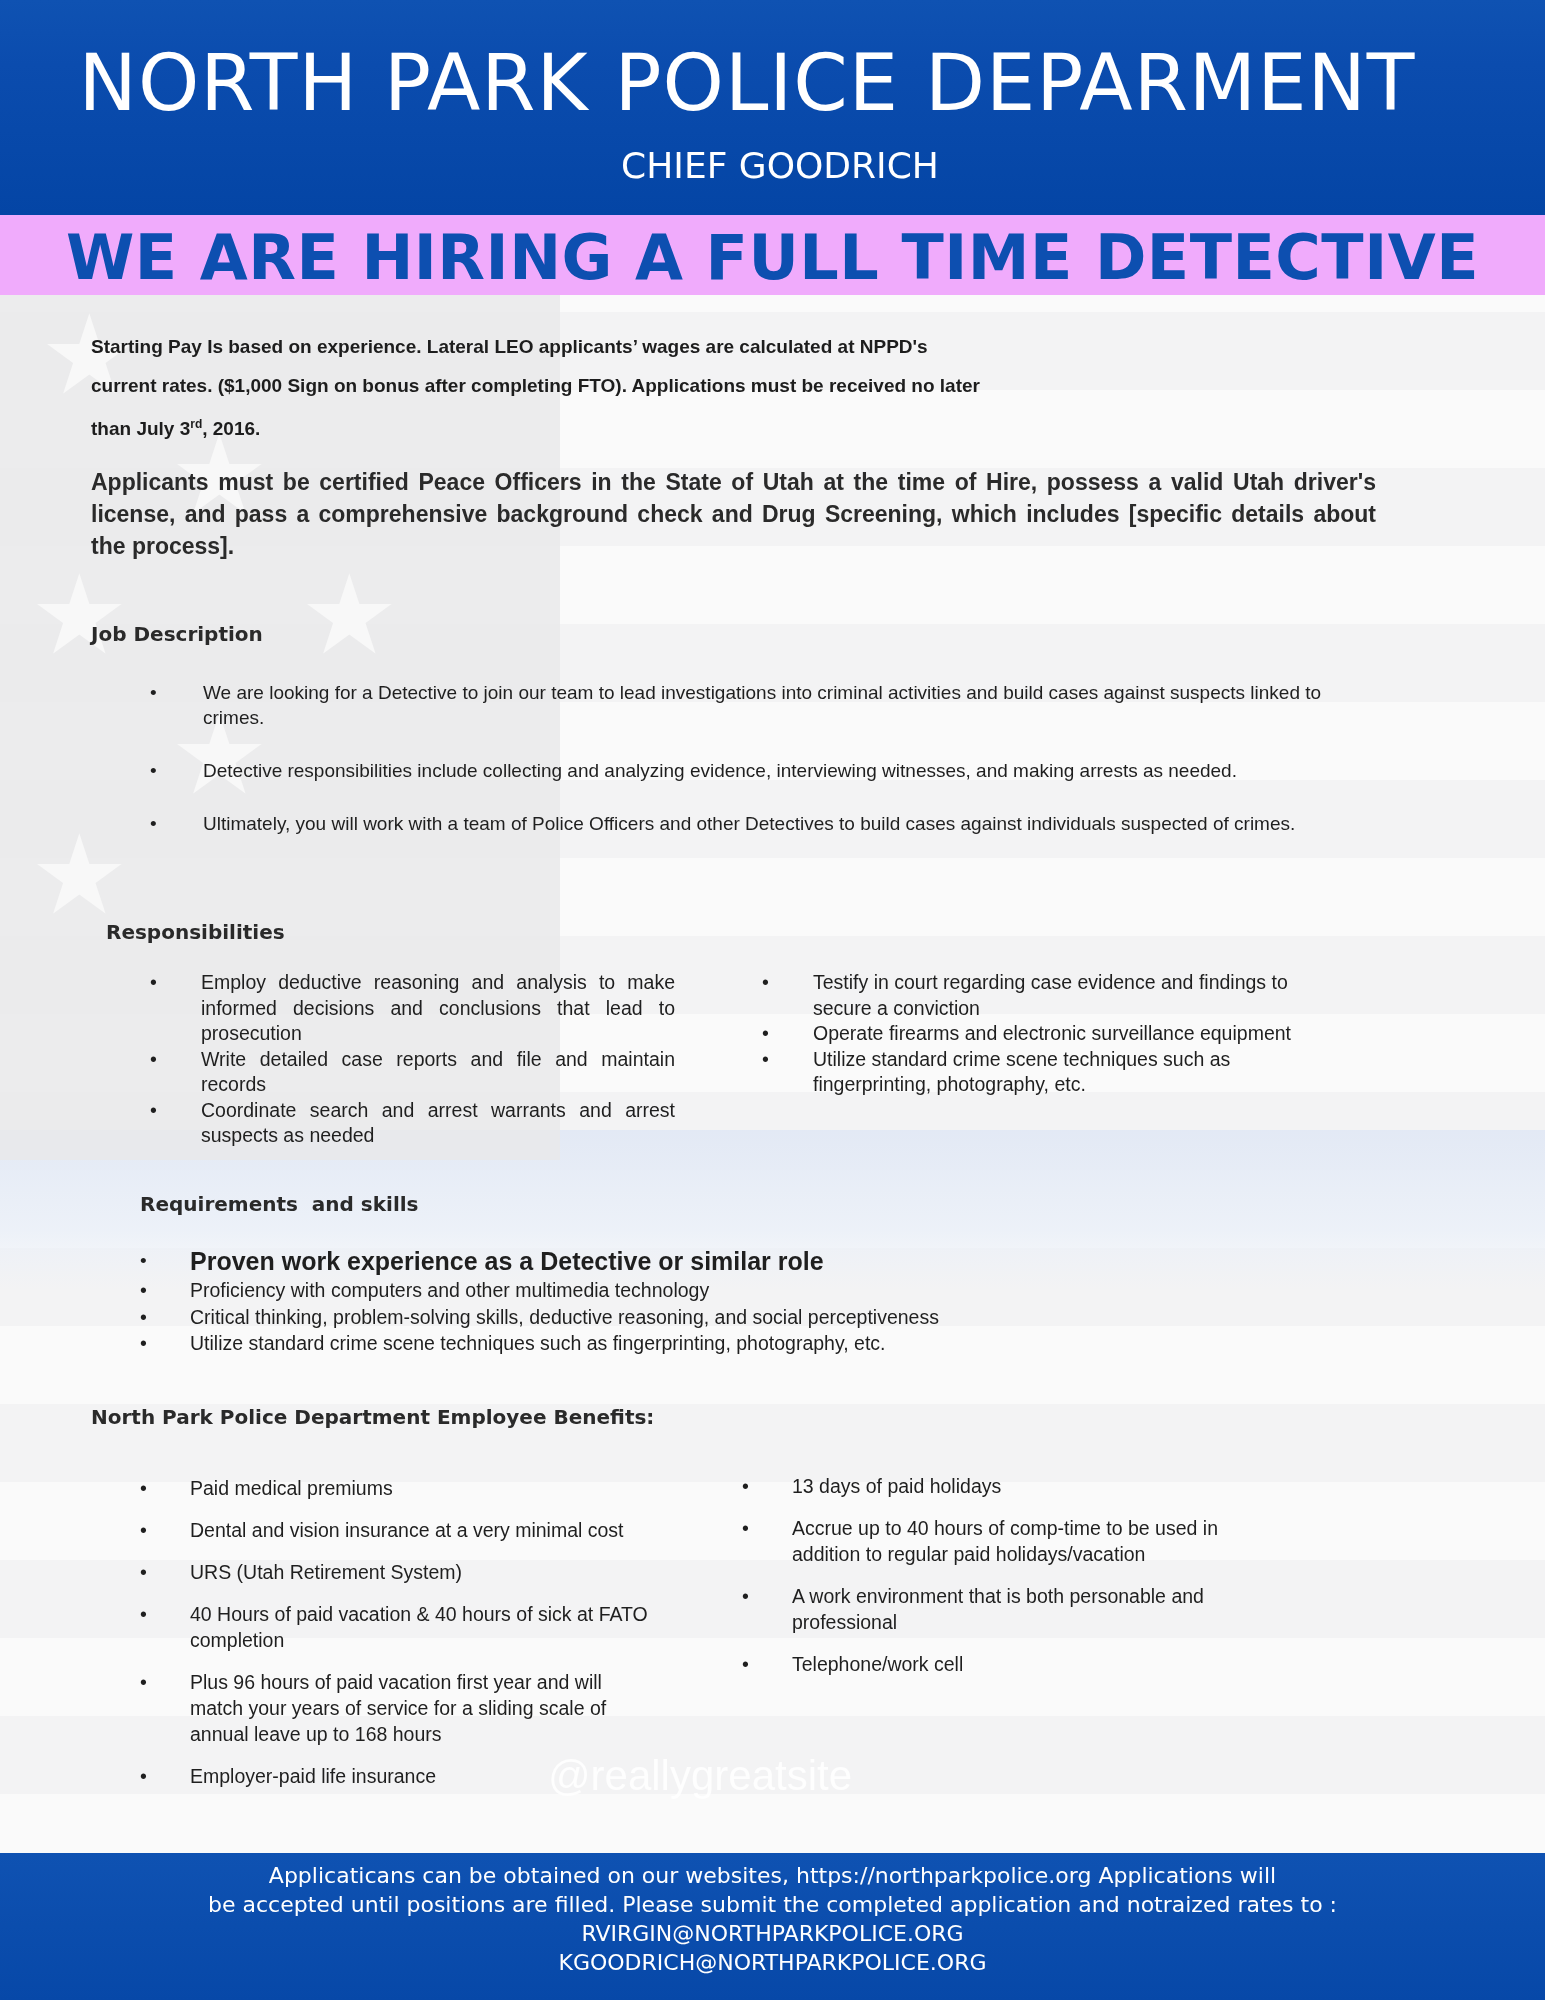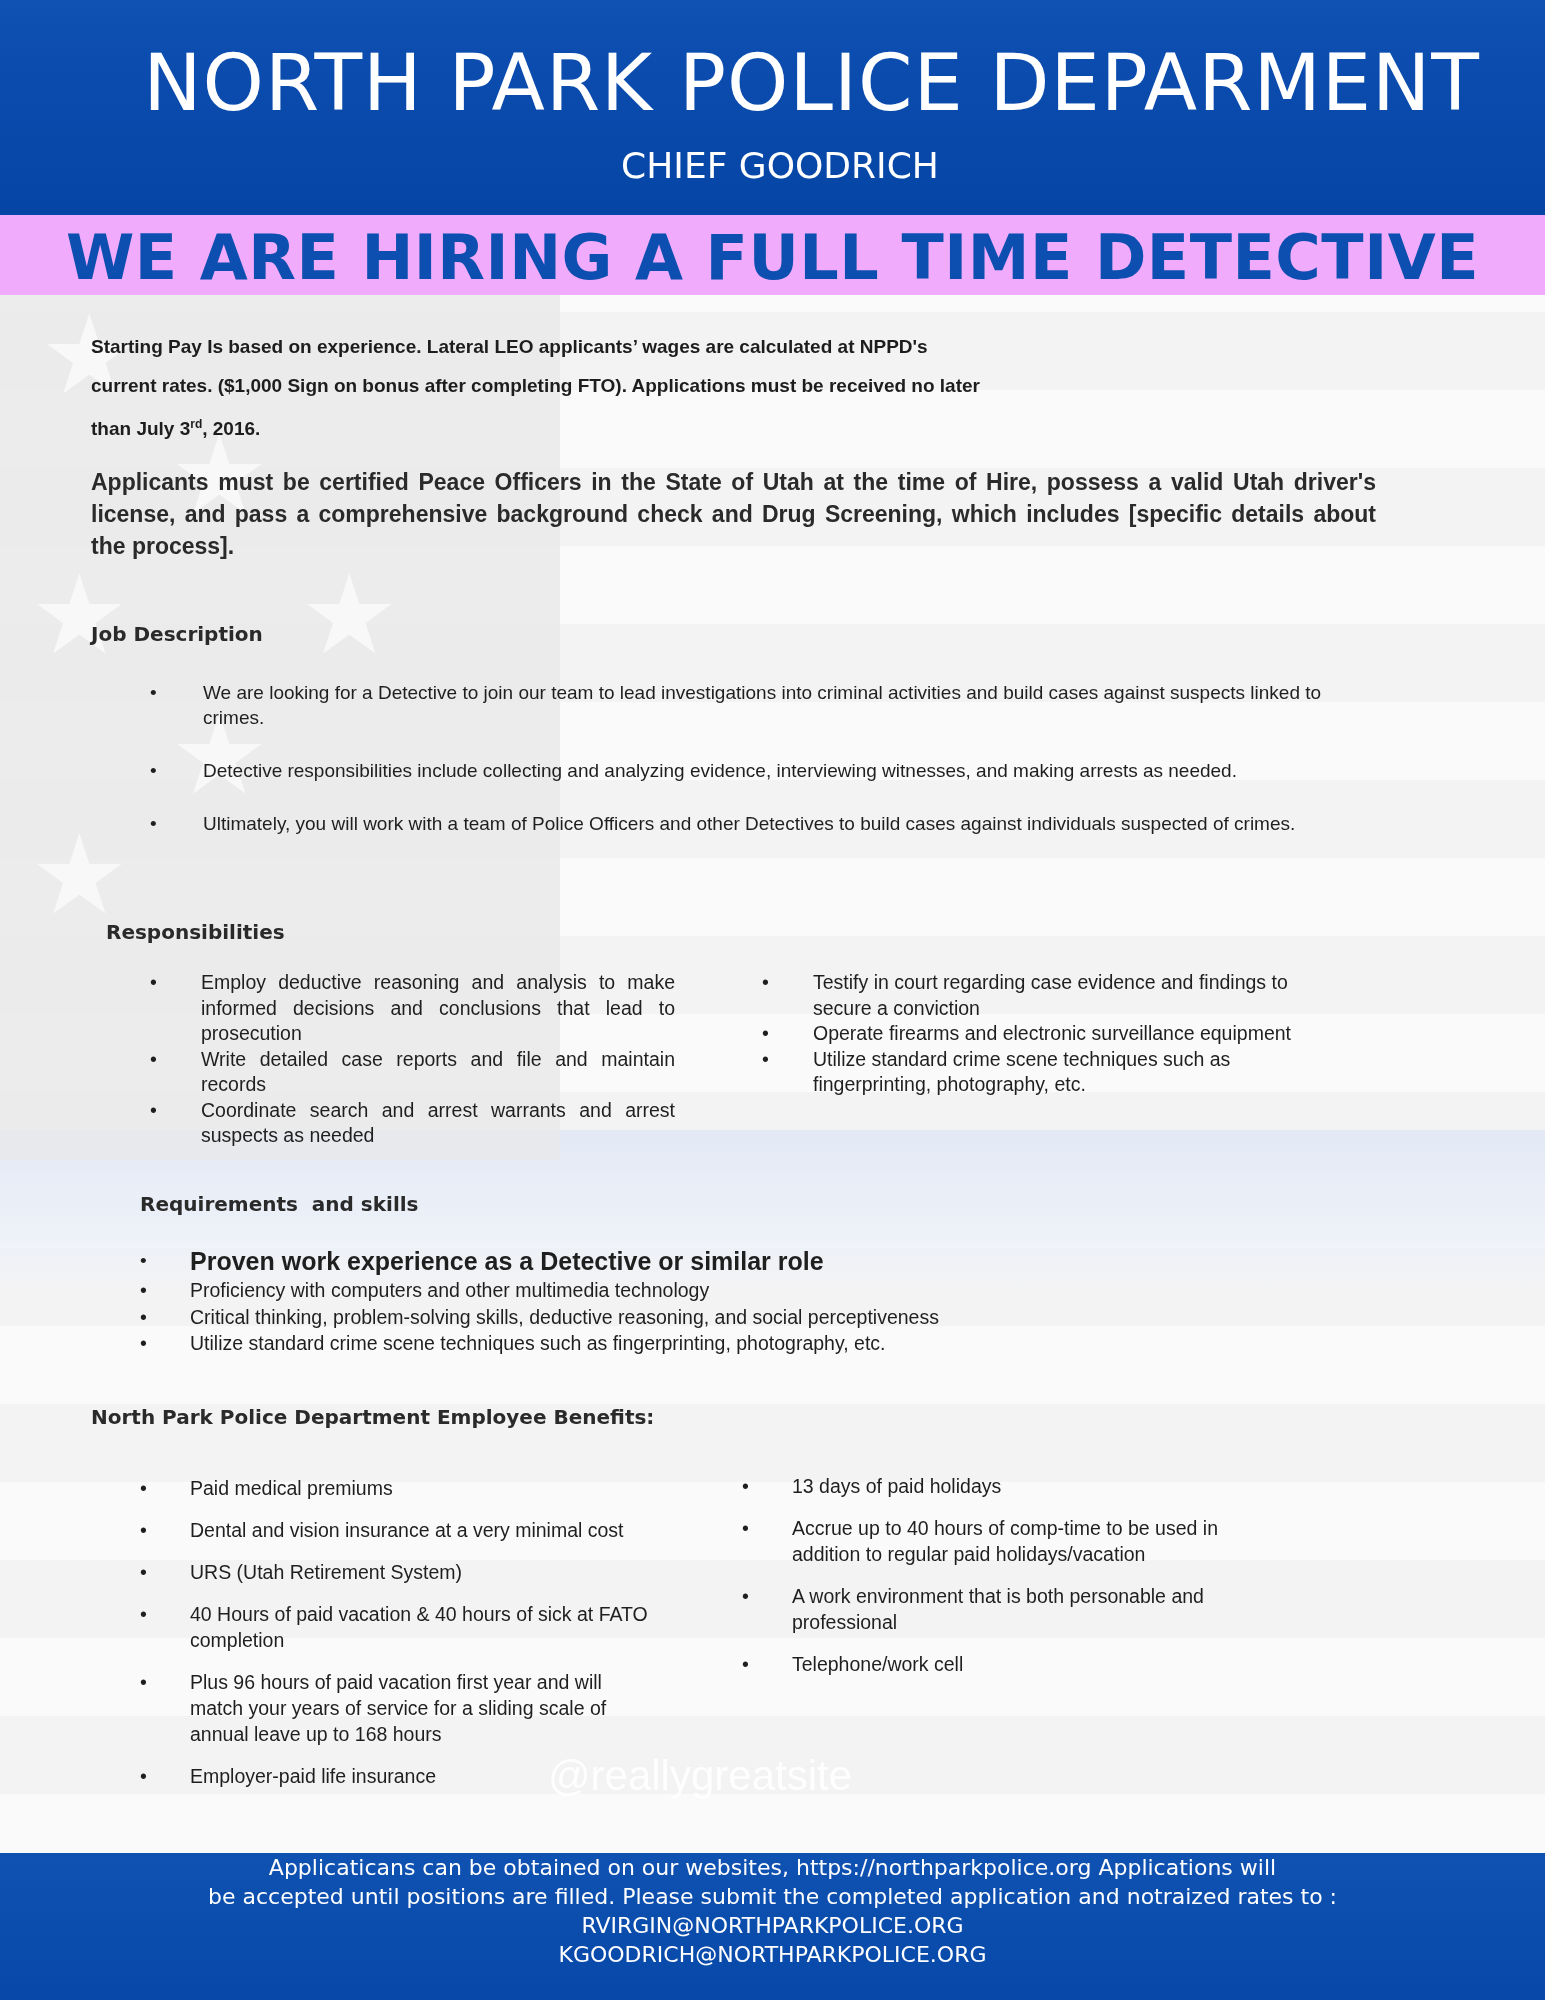--- a/index.html
+++ b/index.html
@@ -23,21 +23,21 @@
   .star { position: absolute; color: #f8f8f8; font-size: 110px; z-index: 0; line-height: 1; }
 
   .header {
     position: absolute; left: 0; top: 0; width: 1545px; height: 215px; z-index: 2;
     background: linear-gradient(180deg, #0f52b2 0%, #0b4cae 30%, #0445a5 100%);
     color: #fff; text-align: center;
   }
   .header .dept {
     font-family: "DejaVu Sans", sans-serif;
     font-size: 78px; font-weight: normal; letter-spacing: 1px;
-    position: absolute; top: 38px; left: 0; width: 1480px; text-align: right;
+    position: absolute; top: 38px; left: 7px; width: 1480px; text-align: center;
   }
   .header .chief {
     font-family: "DejaVu Sans", sans-serif;
     font-size: 36px; position: absolute; top: 145px; left: 0; width: 1500px; text-align: center; margin-left: 30px;
   }
   .banner {
     position: absolute; left: 0; top: 215px; width: 1545px; height: 80px; z-index: 2;
     background: #f0abfc; text-align: center;
   }
   .banner .hiring {
@@ -76,21 +76,21 @@
   .ben-r li { padding-left: 50px; margin-bottom: 16px; }
   .watermark {
     position: absolute; left: 300px; top: 1752px; width: 800px; text-align: center;
     font-size: 42px; color: rgba(255,255,255,0.85); z-index: 4;
   }
   .footer {
     position: absolute; left: 0; top: 1853px; width: 1545px; height: 147px; z-index: 5;
     background: linear-gradient(180deg, #0f52b2 0%, #0748a8 100%);
     color: #fff; text-align: center;
     font-family: "DejaVu Sans", sans-serif; font-size: 22px; line-height: 29px;
-    padding-top: 0; box-sizing: border-box;
+    padding-top: 8px; box-sizing: border-box;
   }
   .footer div { white-space: nowrap; }
 </style>
 </head>
 <body>
 
 <div class="bg"></div>
 <div class="bg-left"></div>
 <div class="star" style="left:40px;top:300px;">★</div>
 <div class="star" style="left:170px;top:420px;">★</div>

